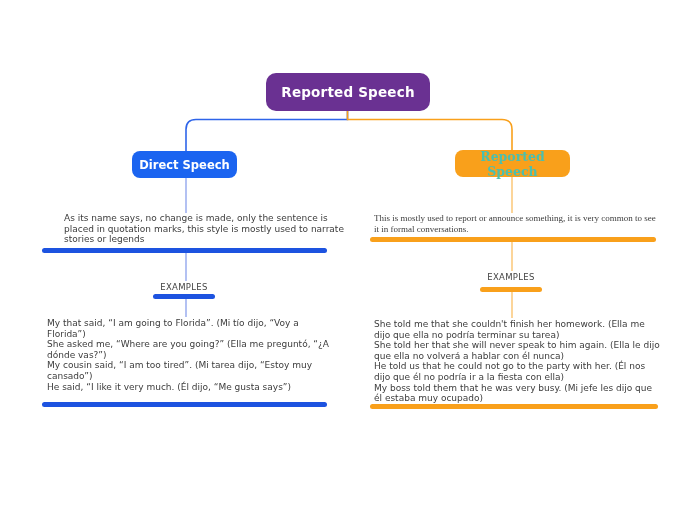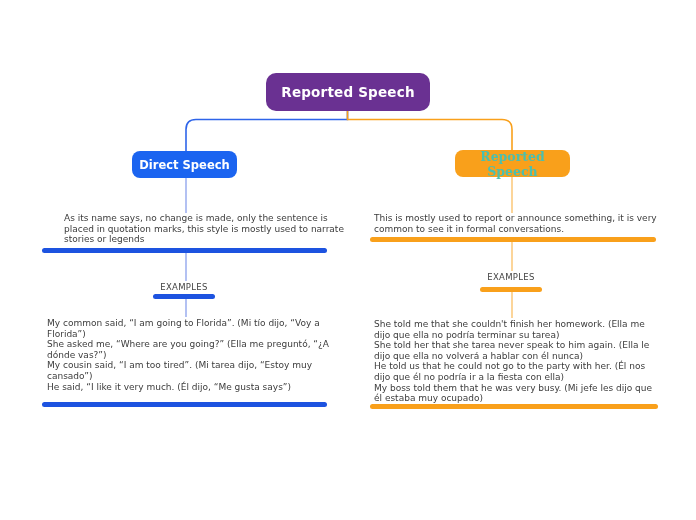--- a/index.html
+++ b/index.html
@@ -32,21 +32,21 @@
     left:455px;top:150px;width:115px;height:27px;
     background:#F9A01B;border-radius:8px;
     font-family:"DejaVu Serif",serif;
     font-size:12.5px;color:#4CBFAE;
   }
   .body-text{
     position:absolute;
     font-size:9px;line-height:10.6px;color:#3C3C3C;
   }
   .desc-direct{left:47px;top:213px;width:284px;margin-left:17px;}
-  .desc-reported{left:374px;top:213px;width:284px;}
+  .desc-reported{left:374px;top:213px;width:284px;font-family:Liberation Serif, serif;}
   .examples-direct{left:47px;top:318px;width:284px;}
   .examples-reported{left:374px;top:319px;width:288px;}
   .example-item{display:block;}
   .examples-heading{
     position:absolute;width:100px;text-align:center;
     font-size:8.5px;color:#444;letter-spacing:.3px;
   }
   .examples-heading.left{left:134px;top:282px;}
   .examples-heading.right{left:461px;top:272px;}
   .bar{
@@ -93,34 +93,34 @@
     <span>Reported Speech</span>
   </div>
 
   <div class="body-text desc-direct">As its name says, no change is made, only the sentence is placed in quotation marks, this style is mostly used to narrate stories or legends</div>
   <div class="bar blue bar-direct-desc"></div>
 
   <div class="examples-heading left">EXAMPLES</div>
   <div class="bar blue bar-direct-exlabel"></div>
 
   <div class="body-text examples-direct">
-    <span class="example-item">My common said, “I am going to Florida”. (Mi tío dijo, “Voy a Florida”)</span>
+    <span class="example-item">My that said, “I am going to Florida”. (Mi tío dijo, “Voy a Florida”)</span>
     <span class="example-item">She asked me, “Where are you going?” (Ella me preguntó, “¿A dónde vas?”)</span>
     <span class="example-item">My cousin said, “I am too tired”. (Mi tarea dijo, “Estoy muy cansado”)</span>
     <span class="example-item">He said, “I like it very much. (Él dijo, “Me gusta says”)</span>
   </div>
   <div class="bar blue bar-direct-examples"></div>
 
   <div class="body-text desc-reported">This is mostly used to report or announce something, it is very common to see it in formal conversations.</div>
   <div class="bar orange bar-reported-desc"></div>
 
   <div class="examples-heading right">EXAMPLES</div>
   <div class="bar orange bar-reported-exlabel"></div>
 
   <div class="body-text examples-reported">
     <span class="example-item">She told me that she couldn't finish her homework. (Ella me dijo que ella no podría terminar su tarea)</span>
-    <span class="example-item">She told her that she tarea never speak to him again. (Ella le dijo que ella no volverá a hablar con él nunca)</span>
+    <span class="example-item">She told her that she will never speak to him again. (Ella le dijo que ella no volverá a hablar con él nunca)</span>
     <span class="example-item">He told us that he could not go to the party with her. (Él nos dijo que él no podría ir a la fiesta con ella)</span>
     <span class="example-item">My boss told them that he was very busy. (Mi jefe les dijo que él estaba muy ocupado)</span>
   </div>
   <div class="bar orange bar-reported-examples"></div>
 
 </div>
 
 </body></html>

